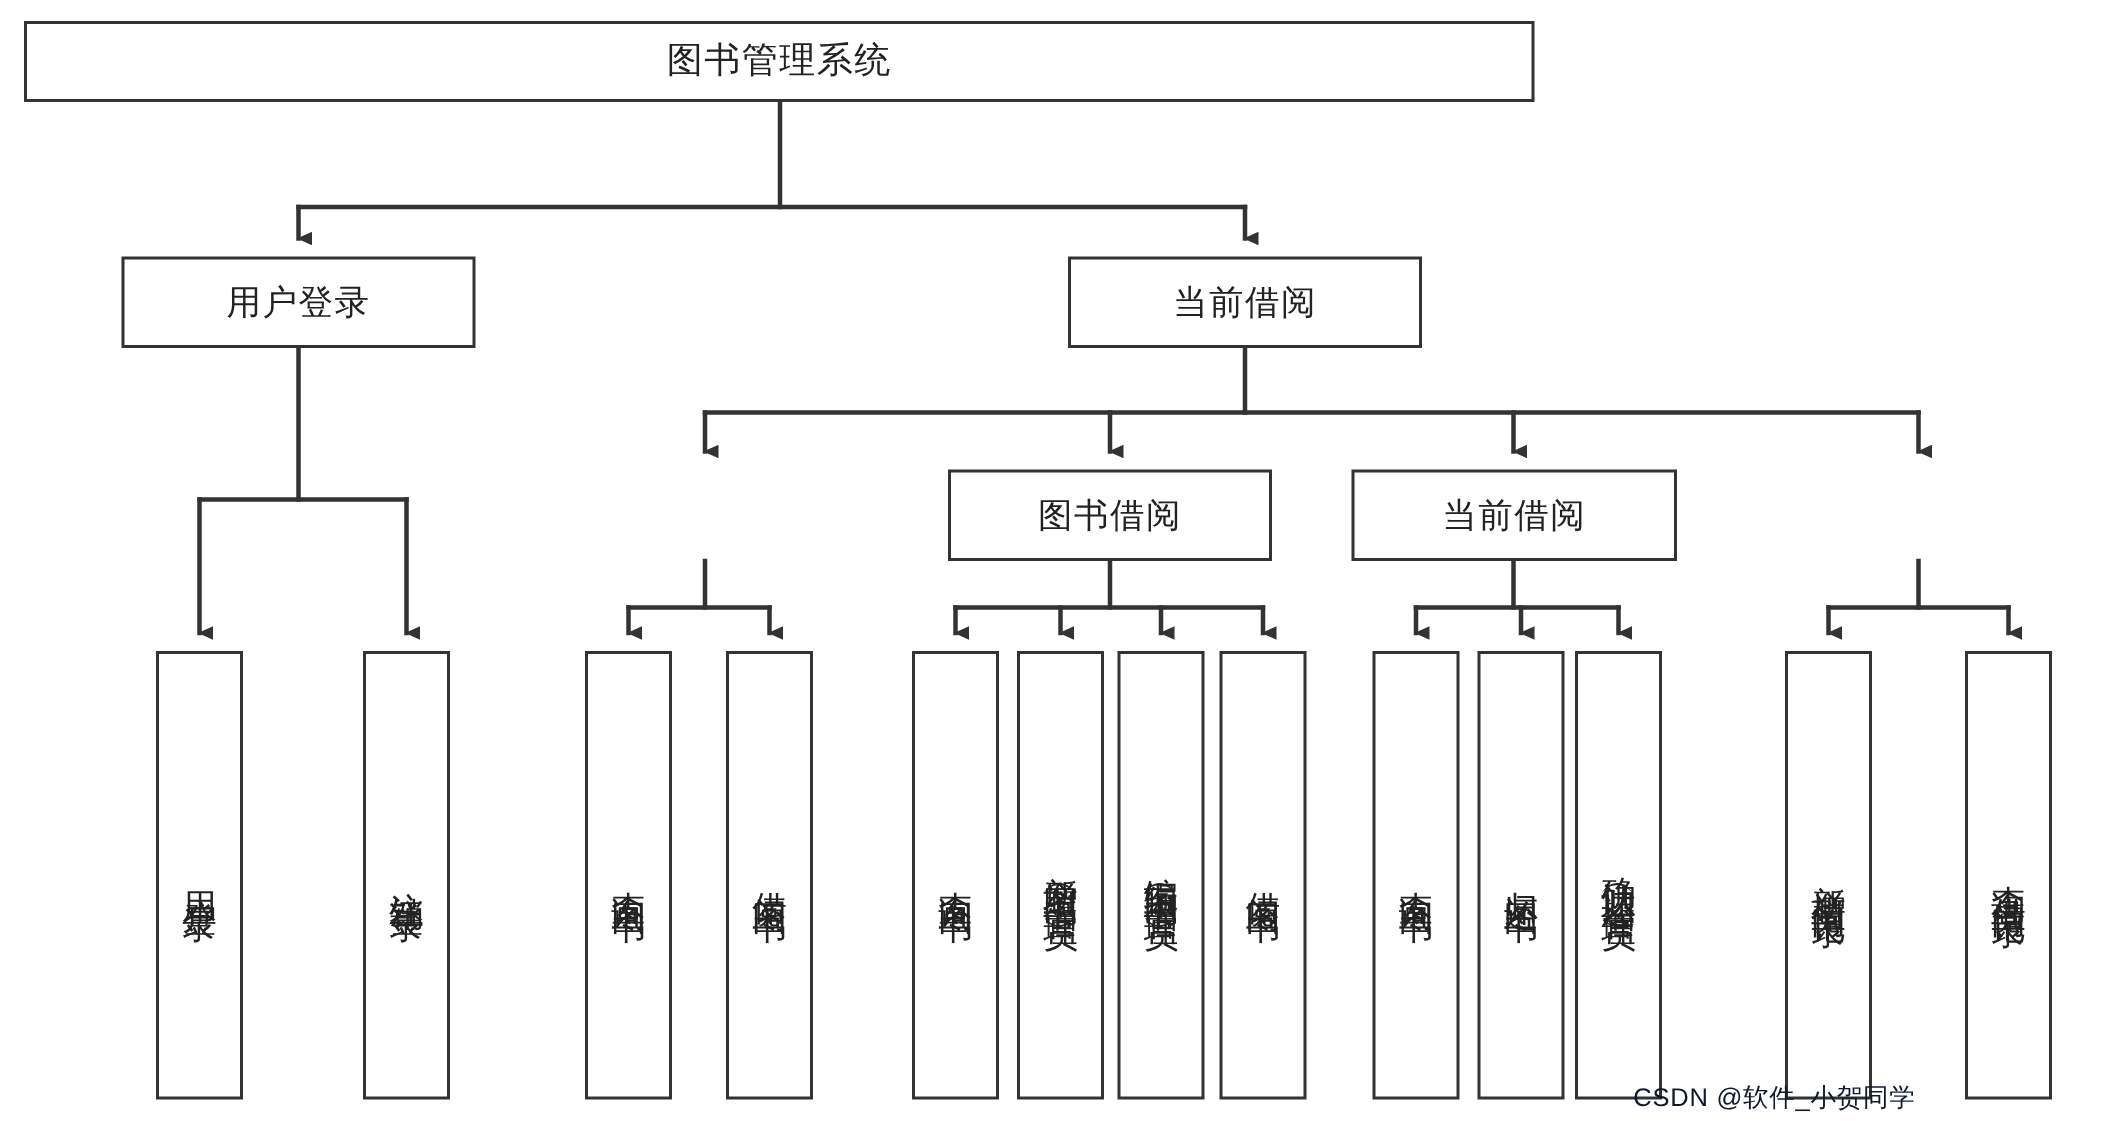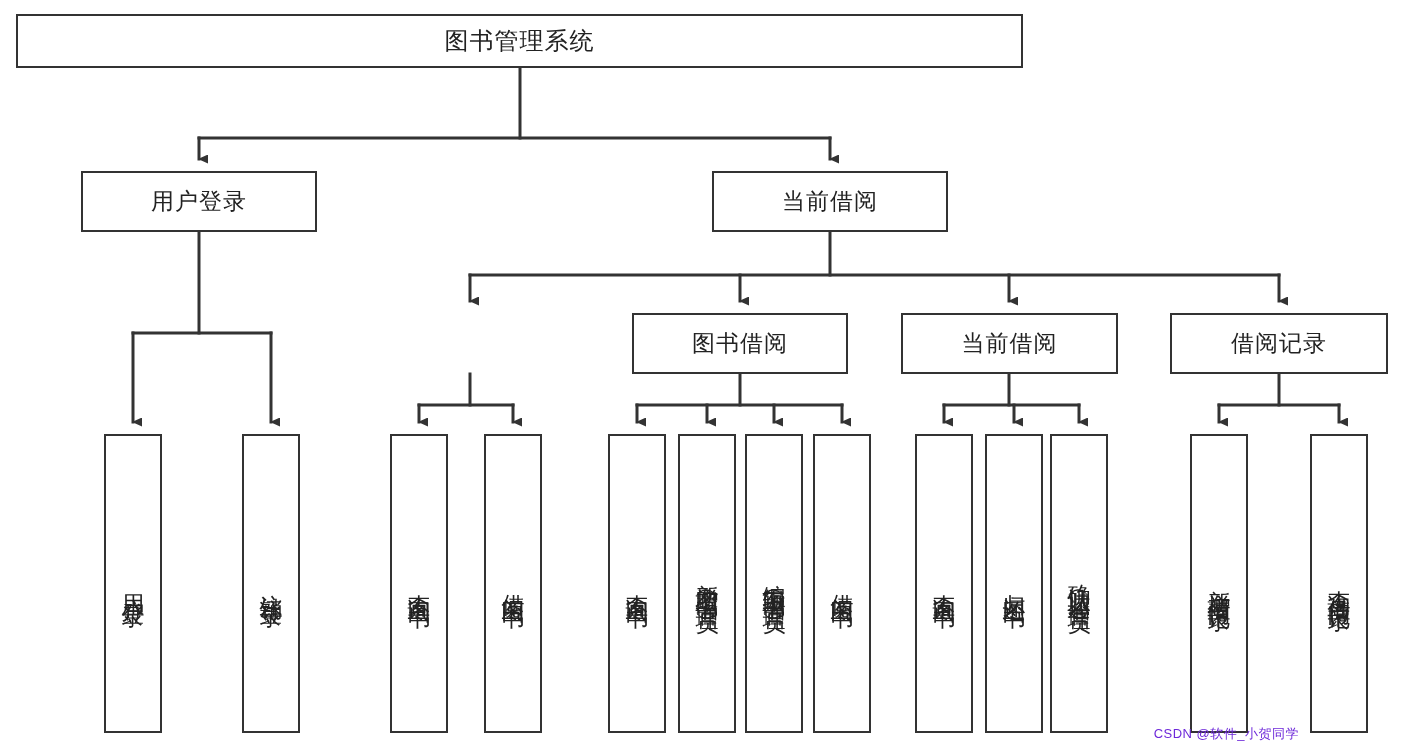--- a/index.html
+++ b/index.html
@@ -59,24 +59,24 @@
   .node.vert .label {
     writing-mode: vertical-rl;
     text-orientation: upright;
     font-size: 23px;
     line-height: 1.0;
     letter-spacing: 4px;
     white-space: nowrap;
   }
   #watermark {
     position: absolute;
-    right: 2px;
+    right: 24px;
     bottom: 4px;
-    font-size: 13px;
-    color: #6d28d9;
+    font-size: 17px;
+    color: #0f172a;
     letter-spacing: 0.5px;
     white-space: nowrap;
     user-select: none;
   }
 </style>
 </head>
 <body>
 
 <div id="diagram">
 
@@ -140,23 +140,20 @@
   <div class="node horiz" style="left: 712px; top: 171px; width: 236px; height: 61px;">
     <span class="label">当前借阅</span>
   </div>
 
   <div class="node horiz" style="left: 901px; top: 313px; width: 217px; height: 61px;">
     <span class="label">当前借阅</span>
   </div>
   <div class="node horiz" style="left: 632px; top: 313px; width: 216px; height: 61px;">
     <span class="label">图书借阅</span>
   </div>
-  <div class="node horiz" style="left: 1170px; top: 313px; width: 218px; height: 61px;">
-    <span class="label">借阅记录</span>
-  </div>
 
   <div class="node vert" style="left: 104px; top: 434px; width: 58px; height: 299px;">
     <span class="label">用户登录</span>
   </div>
   <div class="node vert" style="left: 242px; top: 434px; width: 58px; height: 299px;">
     <span class="label">注销登录</span>
   </div>
   <div class="node vert" style="left: 390px; top: 434px; width: 58px; height: 299px;">
     <span class="label">查询图书</span>
   </div>

